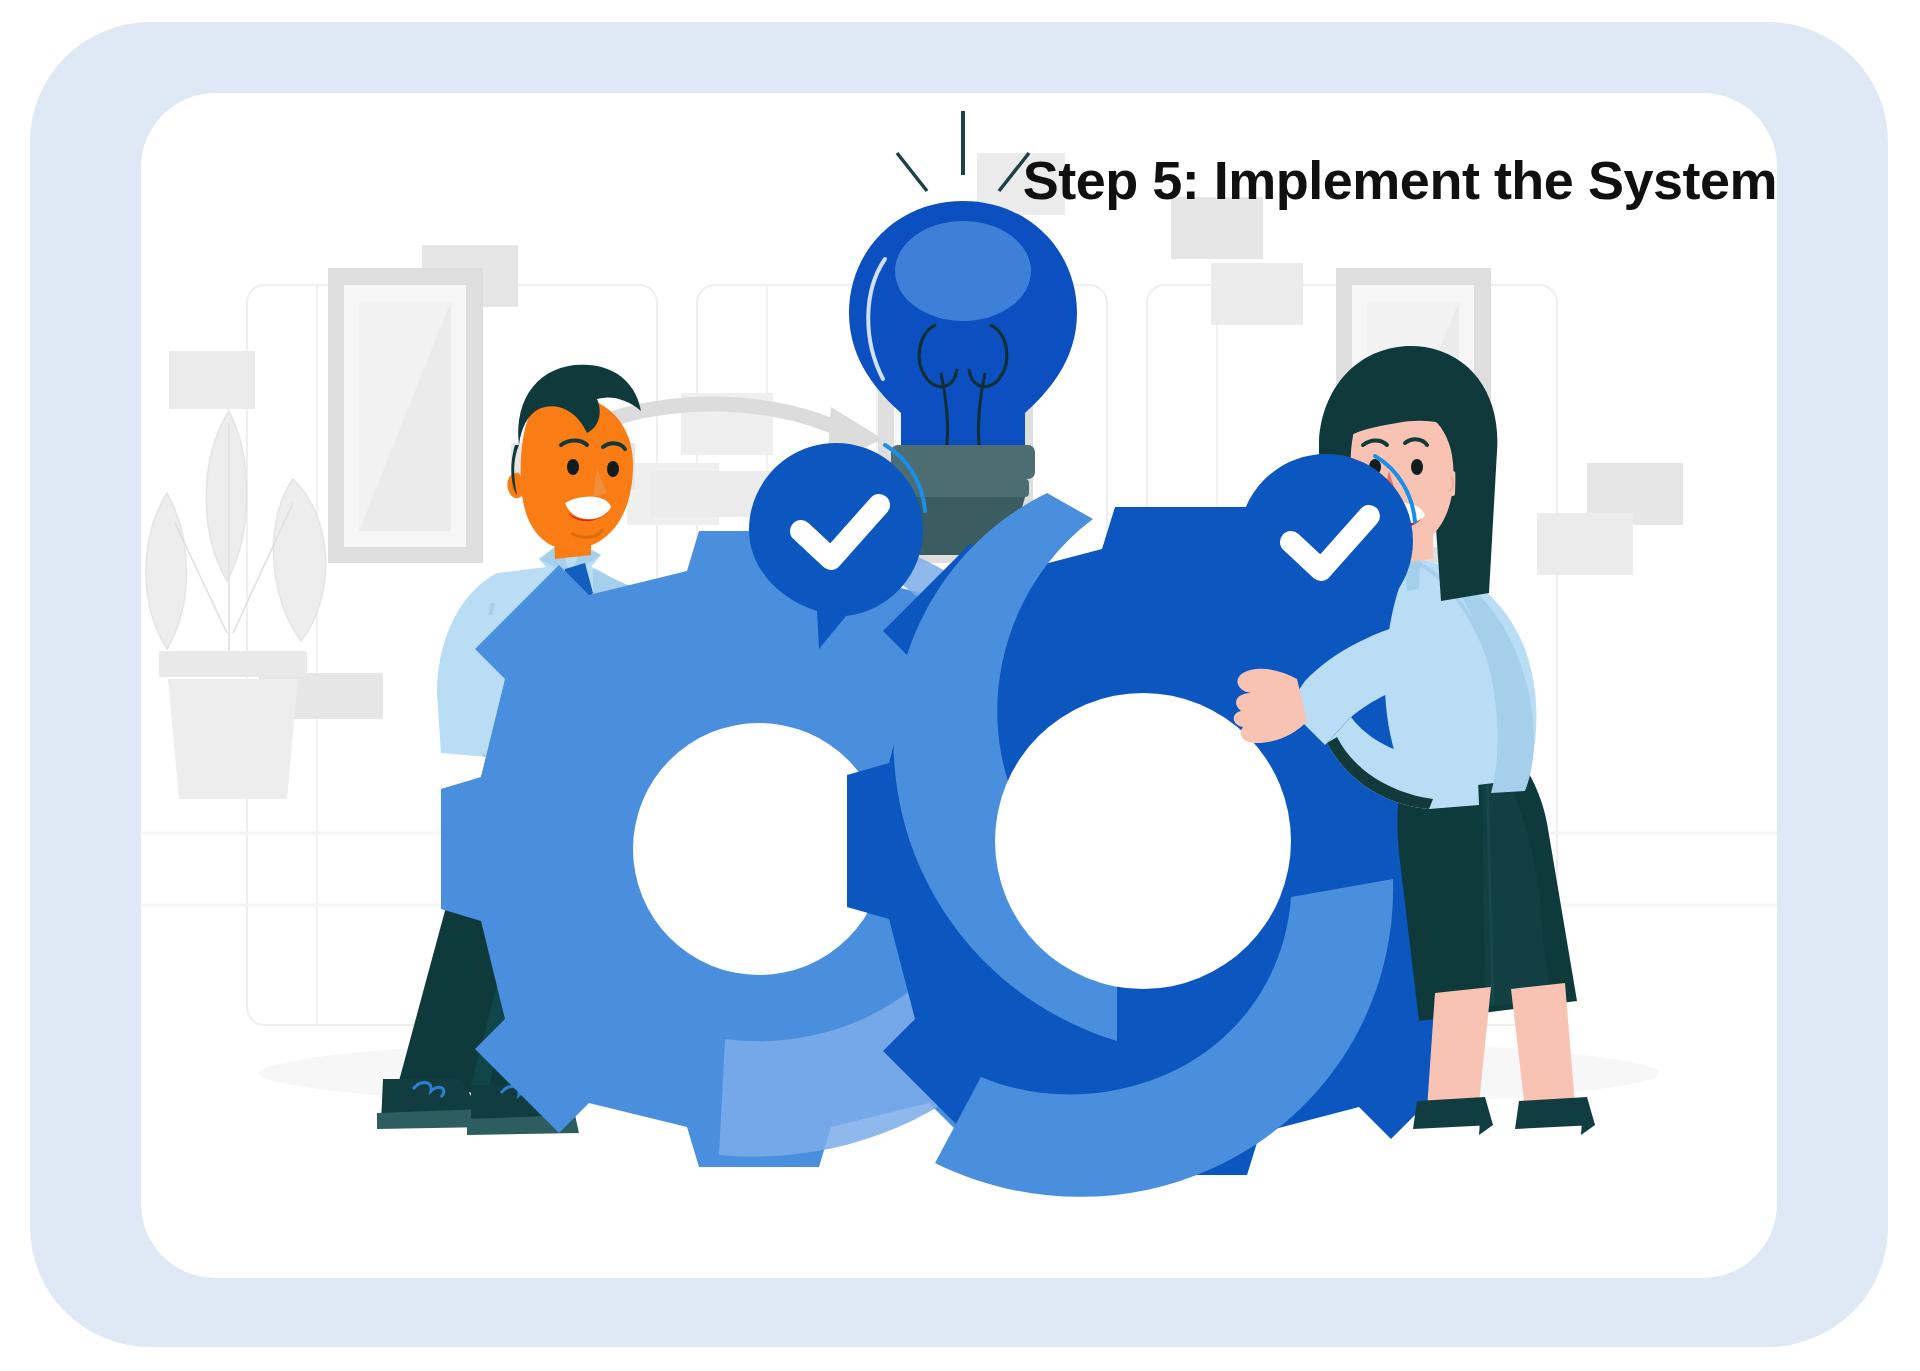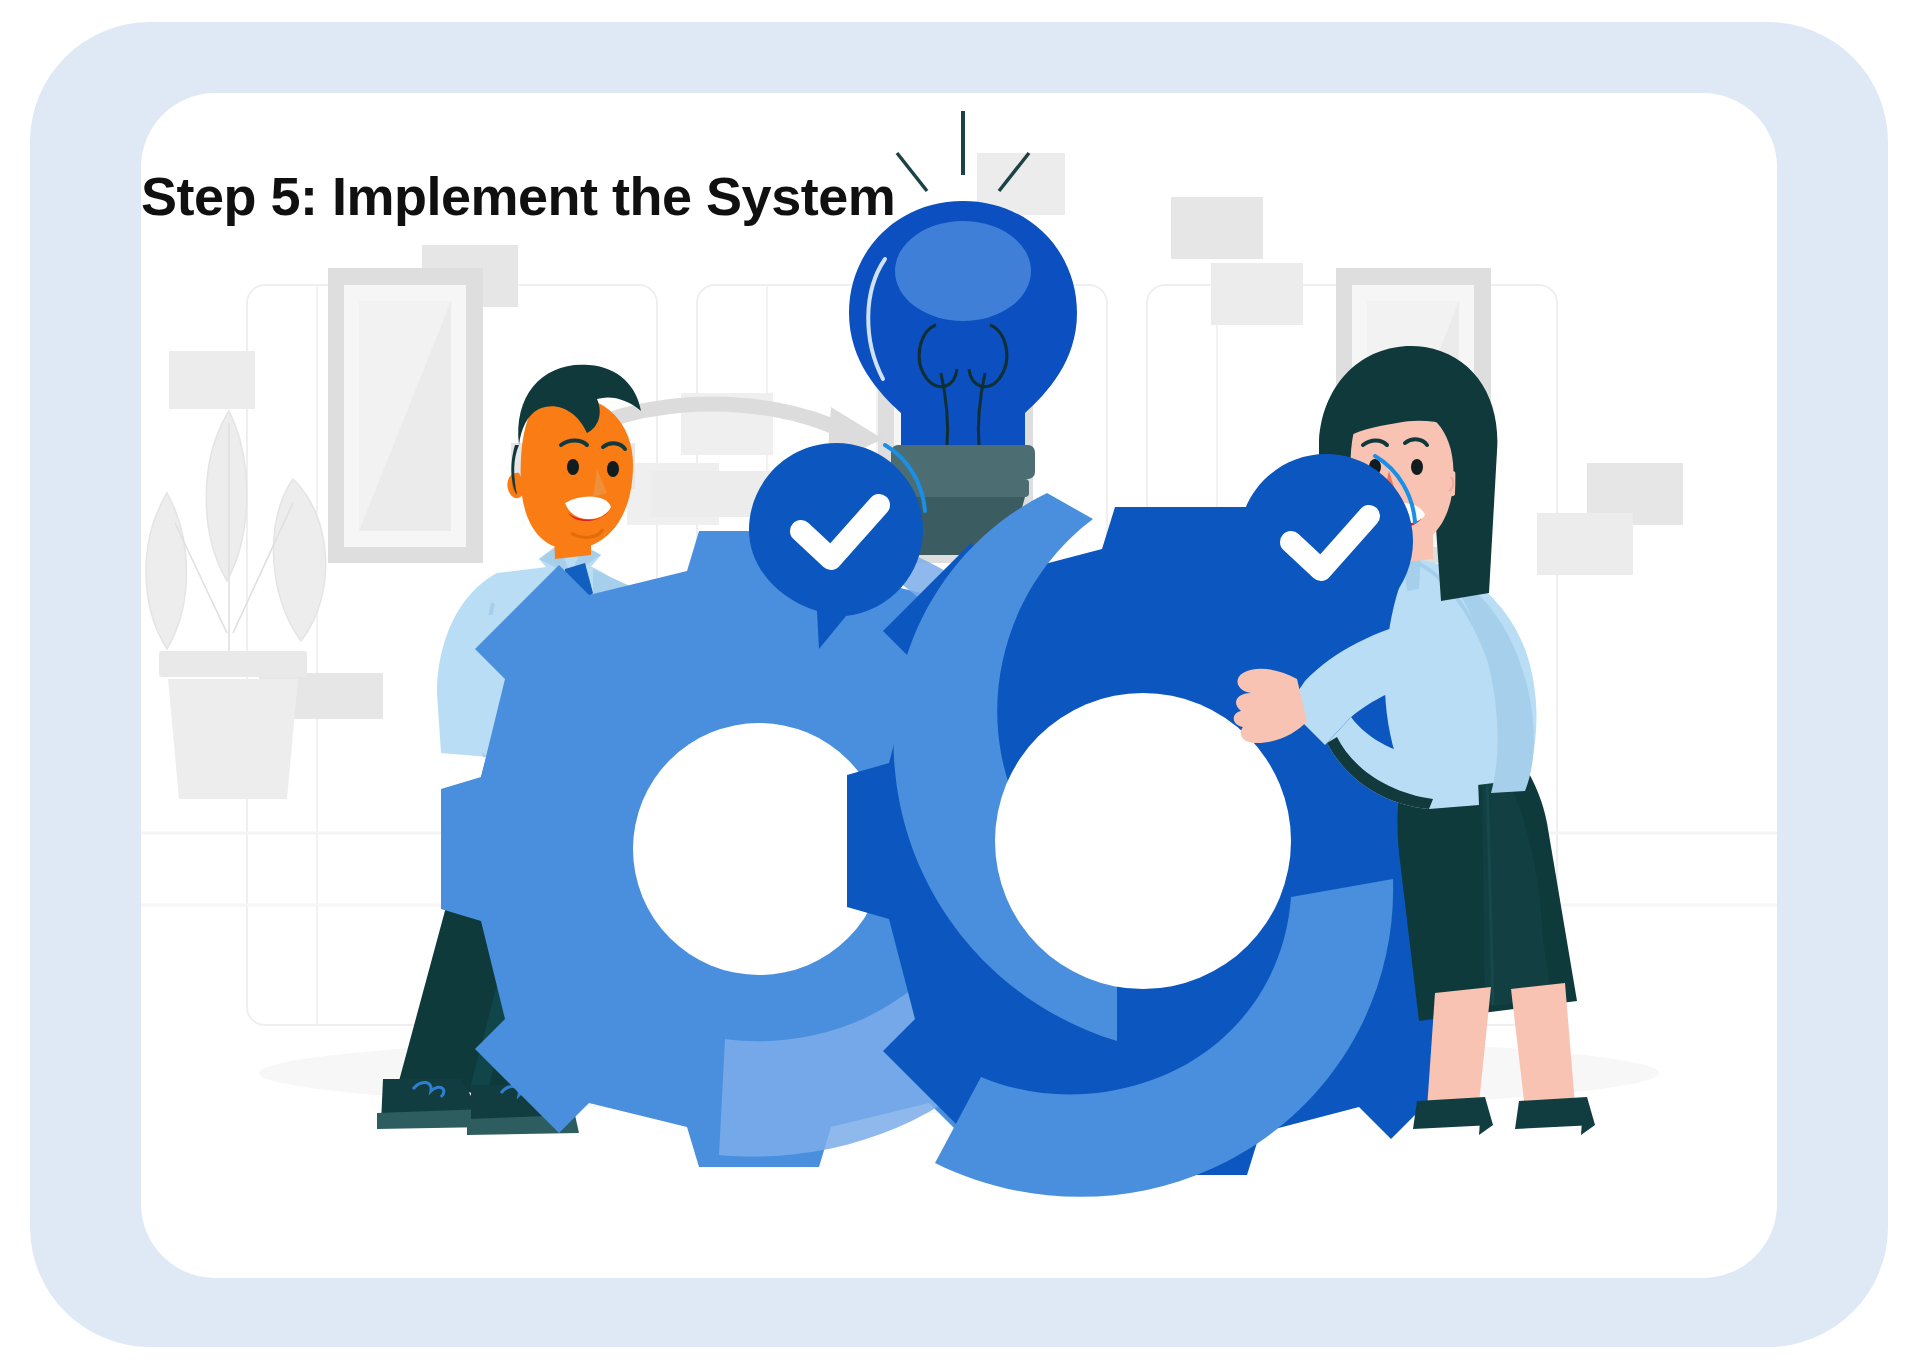--- a/index.html
+++ b/index.html
@@ -41,23 +41,23 @@
     height: 1185px;
     background: #ffffff;
     border-radius: 74px;
     overflow: hidden;
   }
 
   
   .title {
     position: absolute;
     left: 0;
-    top: 72px;
+    top: 56px;
     width: 100%;
-    text-align: left;
+    text-align: right;
     font-size: 54px;
     font-weight: bold;
     letter-spacing: -0.5px;
     color: #101010;
     font-family: "Liberation Sans", sans-serif;
   }
 
   
   .illus {
     position: absolute;

